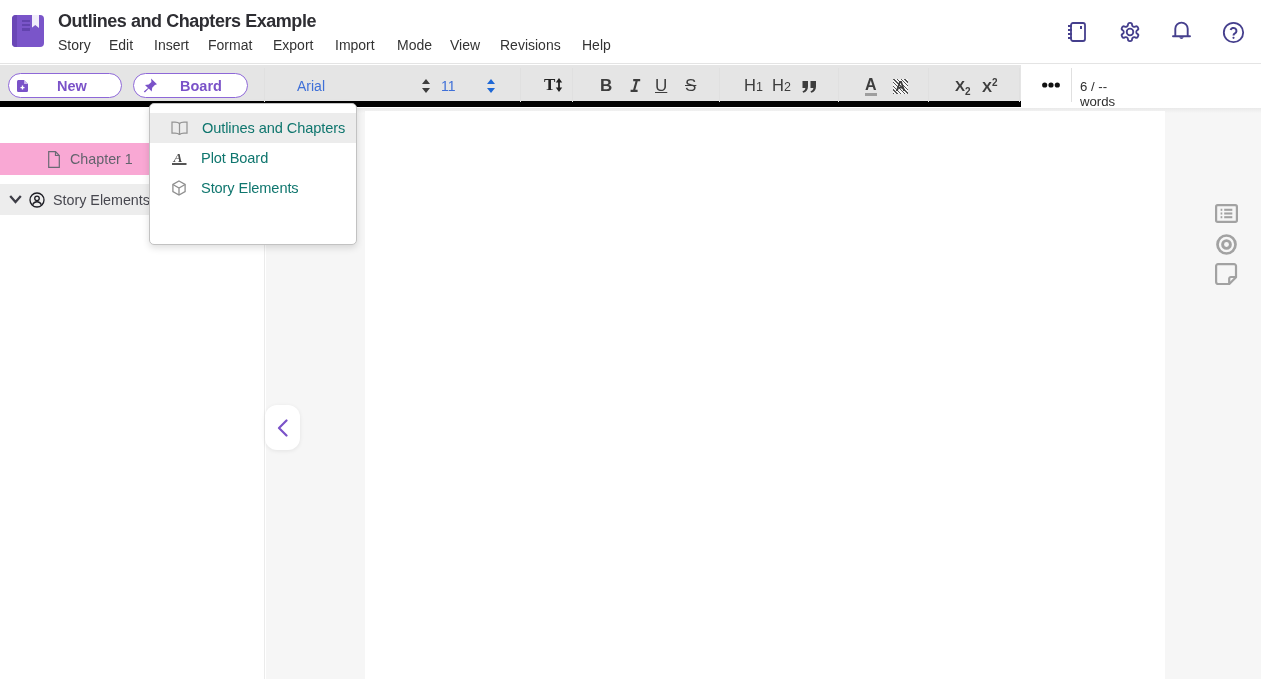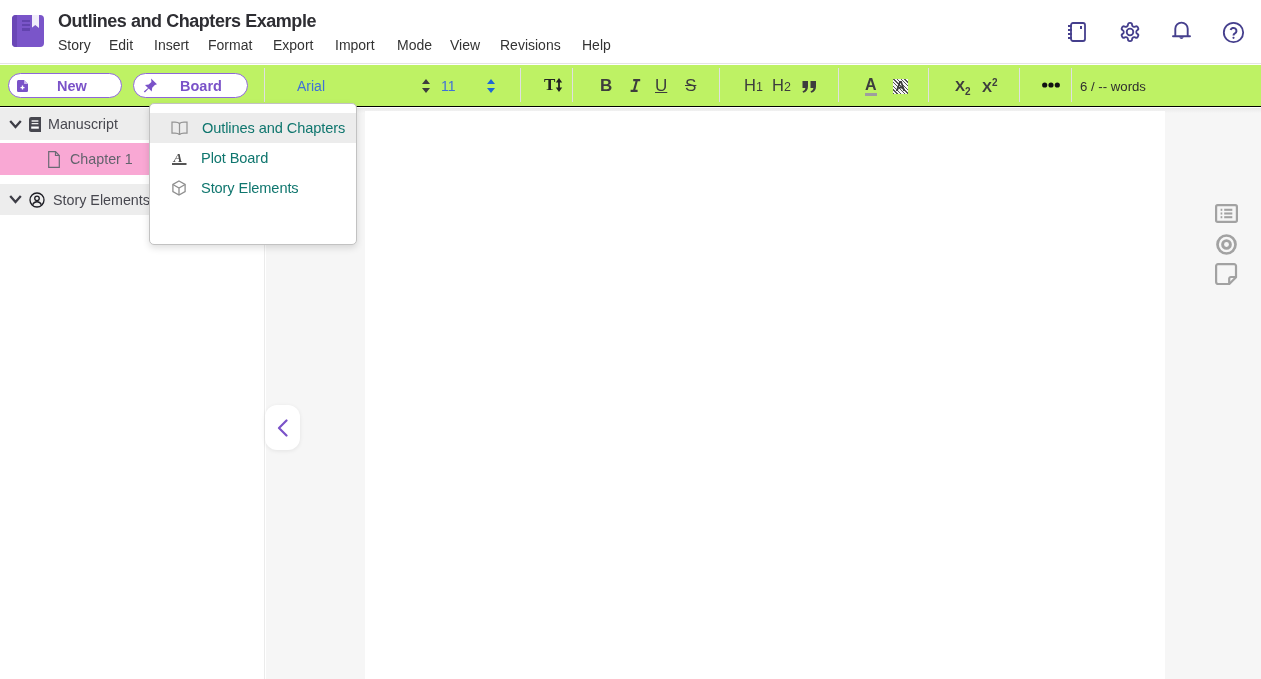--- a/index.html
+++ b/index.html
@@ -11,21 +11,21 @@
 #logo .spine { position:absolute; left:0; top:0; width:5px; height:32px; background:#6a47b6; }
 #logo .l1 { position:absolute; left:9.5px; top:4.5px; width:8px; height:2.6px; background:#6243ae; }
 #logo .l2 { position:absolute; left:9.5px; top:8.5px; width:8px; height:2.6px; background:#6243ae; }
 #logo .l3 { position:absolute; left:9.5px; top:13px; width:8px; height:2.6px; background:#6243ae; }
 #logo .bm { position:absolute; left:19.5px; top:0; width:7.5px; height:13px; background:#f1edfa; clip-path:polygon(0 0,100% 0,100% 100%,50% 76%,0 100%); }
 #title { position:absolute; left:58px; top:11px; font-size:18px; font-weight:bold; color:#2e2e33; letter-spacing:-0.45px; }
 #menu { position:absolute; left:0; top:36.5px; font-size:14px; color:#333; height:16px; }
 #menu span { position:absolute; top:0; }
 .hicon { position:absolute; top:21px; }
 
-#toolbar { position:absolute; left:0; top:65px; width:1261px; height:42px; background:#bef264; border-bottom:1px solid #000000; z-index:4; }
+#toolbar { position:absolute; left:0; top:65px; width:1021px; height:42px; background:#e5e5e5; border-bottom:6px solid #000000; z-index:4; }
 .tsep { position:absolute; top:3px; height:34px; width:1px; background:#e0e0e0; }
 .pill { position:absolute; top:8px; height:25px; border:1px solid #8e68d8; border-radius:13px; background:#fff; display:flex; align-items:center; }
 .pill .txt { font-size:14.5px; font-weight:bold; color:#7a52c8; }
 .tbtxt { position:absolute; color:#3d3d3d; }
 .blue { color:#3f70d8; }
 
 #sidebar { position:absolute; left:0; top:108px; width:265px; height:571px; background:#fff; border-right:1px solid #ebebeb; }
 .srow { position:absolute; left:0; width:265px; display:flex; align-items:center; }
 .srow.gray { background:#ededed; }
 .srow .label { font-size:14.3px; font-weight:500; color:#47474f; }
@@ -154,31 +154,20 @@
   <svg class="abs" style="left:1042px; top:17px;" width="18" height="6" viewBox="0 0 18 6">
       <circle cx="2.7" cy="3" r="2.6" fill="#111"></circle>
       <circle cx="9" cy="3" r="2.6" fill="#111"></circle>
       <circle cx="15.3" cy="3" r="2.6" fill="#111"></circle>
     </svg>
 
   <div class="tbtxt" style="left:1080px; top:14px; font-size:13.2px; color:#2f2f2f;">6 / -- words</div>
 </div>
 
 <div id="sidebar">
-  <div class="srow gray" style="top:0px; height:32px;">
-    <svg style="margin-left:9px" width="13" height="11" viewBox="0 0 13 11" fill="none" stroke="#3d3d46" stroke-width="2.3">
-        <path d="M1.2 2l5.3 6 5.3-6"></path>
-      </svg>
-    <svg style="margin-left:6px" width="14" height="15" viewBox="0 0 14 15" fill="#47474f">
-      <path d="M1 2.2A2.2 2.2 0 0 1 3.2 0H13v15H3.2A2.2 2.2 0 0 1 1 12.8z"></path>
-      <path d="M3.6 4h6.8 M3.6 6.7h6.8" stroke="#ededed" stroke-width="1.3"></path>
-      <path d="M3.2 10.6h7.6" stroke="#fff" stroke-width="2.2"></path>
-    </svg>
-    <div class="label" style="margin-left:6px;">Manuscript</div>
-  </div>
   <div class="srow" style="top:35px; height:32px; background:#f9a8d4;">
     <svg style="margin-left:48px" width="12" height="17" viewBox="0 0 12 17" fill="none" stroke="#6a6a74" stroke-width="1.2">
       <path d="M0.7 0.7h6.8l3.8 3.8V16.3H0.7z"></path>
         <path d="M7.5 0.7v3.8h3.8"></path>
     </svg>
     <div class="label" style="margin-left:10px; color:#63636d; font-size:14.3px; font-weight:400;">Chapter 1</div>
   </div>
   <div class="srow gray" style="top:76px; height:31px;">
     <svg style="margin-left:9px" width="13" height="11" viewBox="0 0 13 11" fill="none" stroke="#3d3d46" stroke-width="2.3">
         <path d="M1.2 2l5.3 6 5.3-6"></path>

